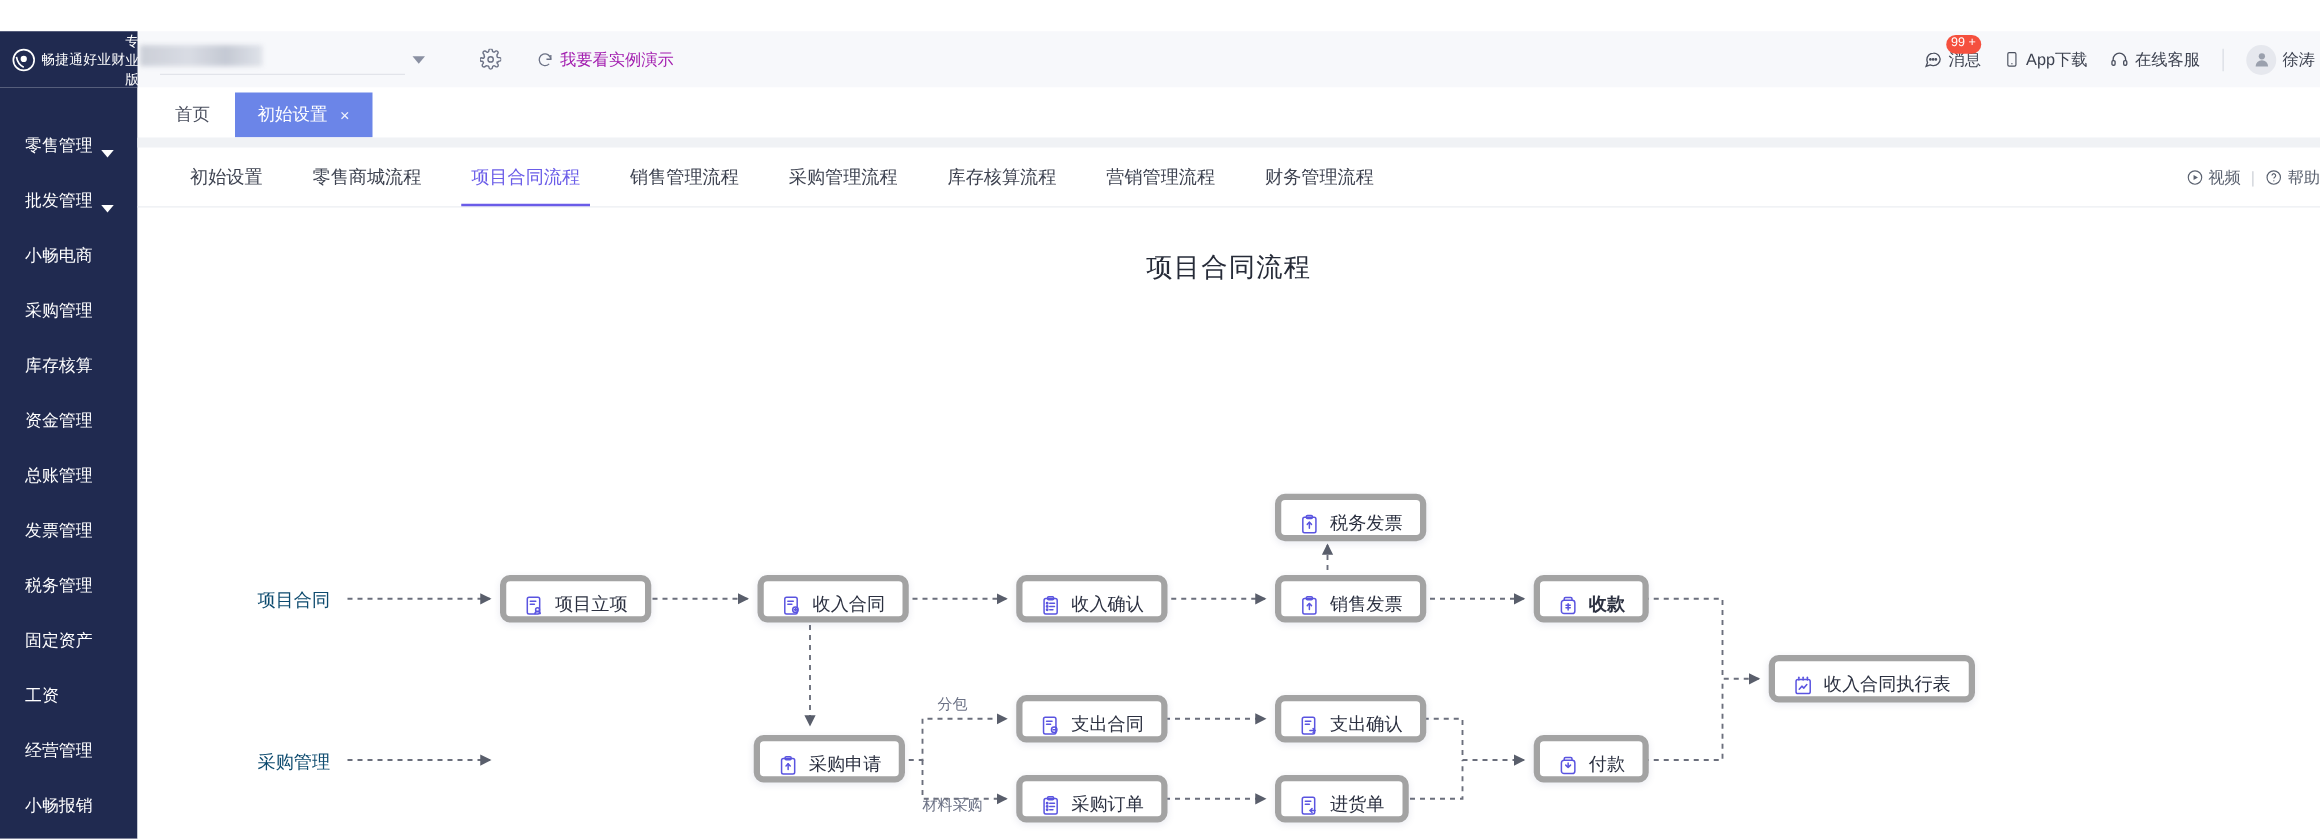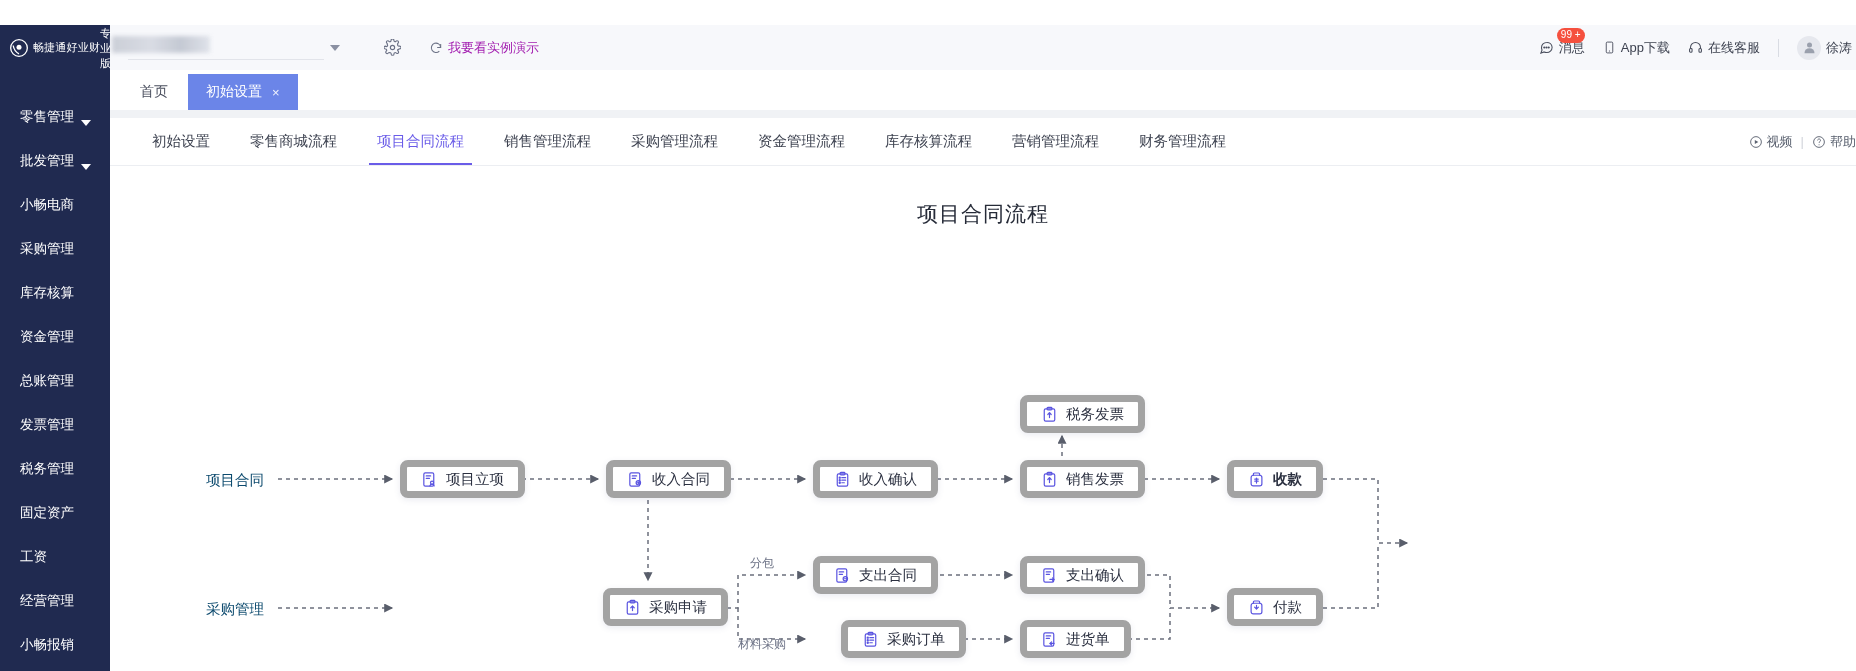--- a/index.html
+++ b/index.html
@@ -140,23 +140,23 @@
   .diagram-title {
     text-align: center; font-size: 21px; color: #262b38;
     margin-top: 34px; font-weight: 400; letter-spacing: 1px;
   }
 
   
   .canvas { position: relative; width: 1746px; height: 440px; }
 
   .node {
     position: absolute; height: 38px;
-    background: #ffffff; border: 7px solid #a3a3a3; border-radius: 8px;
+    background: #ffffff; border: 5px solid #a3a3a3; border-radius: 8px;
     box-shadow: 0 2px 6px rgba(86,92,140,.12);
-    display: flex; align-items: center; gap: 8px;
+    display: flex; align-items: flex-end; gap: 8px;
     padding: 0 14px; font-size: 14.5px; color: #2b3040;
     white-space: nowrap; cursor: pointer;
   }
   .node .ic { width: 17px; height: 17px; flex: 0 0 17px; display: block; }
 
   .rowlabel {
     position: absolute; font-size: 14.5px; color: #0c4a6e; white-space: nowrap;
   }
   .edgelabel {
     position: absolute; font-size: 12px; color: #6b7185; white-space: nowrap;
@@ -305,21 +305,20 @@
     </div>
 
   <div class="content">
 
     <div class="subtabs" id="subtabs">
       <div class="subtab">初始设置</div>
         <div class="subtab">零售商城流程</div>
         <div class="subtab active">项目合同流程</div>
         <div class="subtab">销售管理流程</div>
         <div class="subtab">采购管理流程</div>
-        <div class="subtab">资金管理流程</div>
         <div class="subtab">库存核算流程</div>
         <div class="subtab">营销管理流程</div>
         <div class="subtab">财务管理流程</div>
         <div class="subtabs-right">
         <div class="sr-item">
           <svg width="14" height="14" viewBox="0 0 24 24" fill="none" stroke="#5b6270" stroke-width="1.6">
             <circle cx="12" cy="12" r="9.2"></circle>
               <path d="M10 8.5l6 3.5-6 3.5z" fill="#5b6270" stroke="none"></path>
           </svg>
           <span>视频</span>
@@ -433,20 +432,30 @@
           <span>销售发票</span>
         </div>
         <div class="node" style="left: 1117px; top: 232px; font-weight: bold;">
           <svg class="ic" viewBox="0 0 24 24" fill="none" stroke="#5a54e0" stroke-width="1.7" stroke-linecap="round" stroke-linejoin="round">
             <rect x="4.4" y="6" width="15.2" height="15" rx="3"></rect>
             <path d="M7.6 6V4.2a1.4 1.4 0 011.4-1.4h6a1.4 1.4 0 011.4 1.4V6"></path>
             <path d="M9.6 11.6h4.8M9.6 14.4h4.8M12 10v7"></path>
           </svg>
           <span>收款</span>
         </div>
+        <div class="node" style="left: 1305px; top: 296px;">
+          <svg class="ic" viewBox="0 0 24 24" fill="none" stroke="#5a54e0" stroke-width="1.7" stroke-linecap="round" stroke-linejoin="round">
+            <rect x="4" y="5" width="16" height="16" rx="2.2"></rect>
+            <line x1="7.2" y1="2.6" x2="7.2" y2="5.6"></line>
+            <line x1="12" y1="2.6" x2="12" y2="5.6"></line>
+            <line x1="16.8" y1="2.6" x2="16.8" y2="5.6"></line>
+            <path d="M7.6 16l3-3.4 2.2 2.2 3.4-4"></path>
+          </svg>
+          <span>收入合同执行表</span>
+        </div>
         <div class="node" style="left: 493px; top: 360px;">
           <svg class="ic" viewBox="0 0 24 24" fill="none" stroke="#5a54e0" stroke-width="1.7" stroke-linecap="round" stroke-linejoin="round">
             <rect x="4.6" y="4" width="14.8" height="17.4" rx="2"></rect>
             <rect x="8.6" y="1.9" width="6.8" height="3.6" rx="1.2"></rect>
             <path d="M12 16.4V10"></path>
             <path d="M9.6 12.4L12 10l2.4 2.4"></path>
           </svg>
           <span>采购申请</span>
         </div>
         <div class="node" style="left: 703px; top: 328px;">
@@ -462,21 +471,21 @@
         <div class="node" style="left: 910px; top: 328px;">
           <svg class="ic" viewBox="0 0 24 24" fill="none" stroke="#5a54e0" stroke-width="1.7" stroke-linecap="round" stroke-linejoin="round">
             <rect x="4" y="2.6" width="14" height="18.8" rx="2"></rect>
             <line x1="7.4" y1="7" x2="13.6" y2="7"></line>
             <line x1="7.4" y1="10.4" x2="12" y2="10.4"></line>
             <path d="M12.6 17.6h5.4"></path>
             <path d="M16.2 15.4l2.2 2.2-2.2 2.2"></path>
           </svg>
           <span>支出确认</span>
         </div>
-        <div class="node" style="left: 703px; top: 392px; margin-left: 28px;">
+        <div class="node" style="left: 703px; top: 392px;">
           <svg class="ic" viewBox="0 0 24 24" fill="none" stroke="#5a54e0" stroke-width="1.7" stroke-linecap="round" stroke-linejoin="round">
             <rect x="4.6" y="4" width="14.8" height="17.4" rx="2"></rect>
             <rect x="8.6" y="1.9" width="6.8" height="3.6" rx="1.2"></rect>
             <line x1="11" y1="9.4" x2="16.4" y2="9.4"></line>
             <line x1="11" y1="13" x2="16.4" y2="13"></line>
             <line x1="11" y1="16.6" x2="14.6" y2="16.6"></line>
             <circle cx="8.1" cy="9.4" r=".8" fill="#5a54e0"></circle>
             <circle cx="8.1" cy="13" r=".8" fill="#5a54e0"></circle>
             <circle cx="8.1" cy="16.6" r=".8" fill="#5a54e0"></circle>
           </svg>

